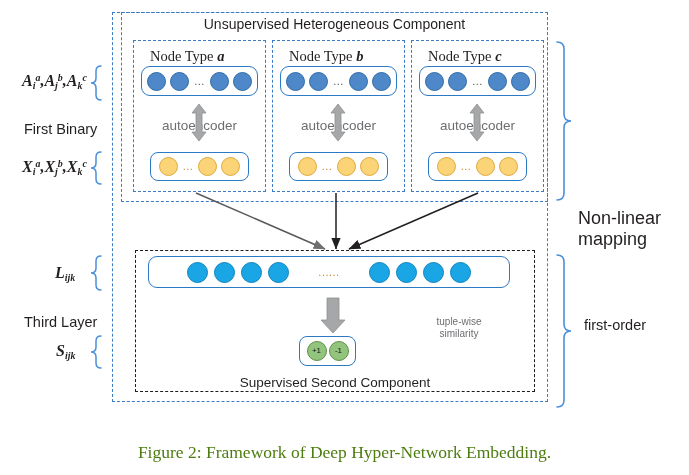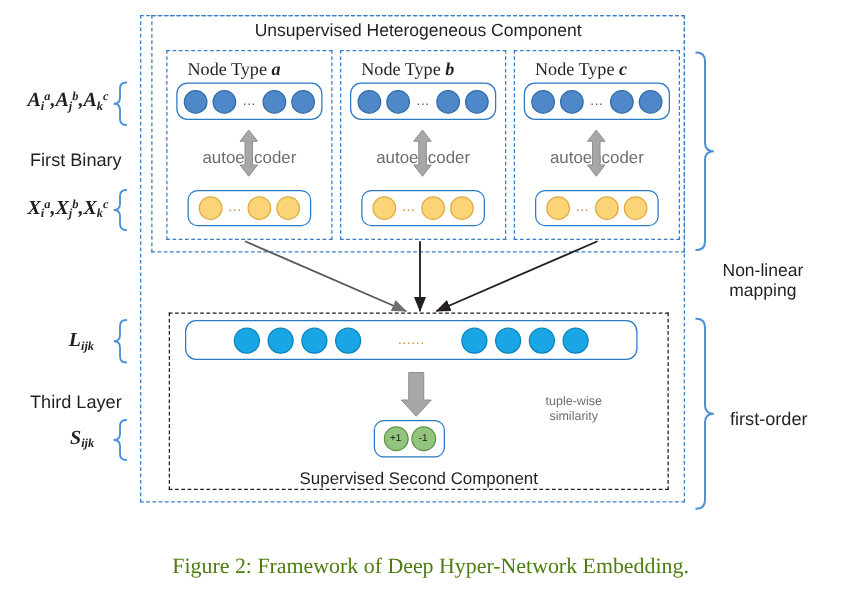--- a/index.html
+++ b/index.html
@@ -231,26 +231,26 @@
     <span>L</span><sub>ijk</sub>
   </div>
 
   <div class="lbl" style="left:24px;top:314px;font-size:14.5px;">Third Layer</div>
 
   <div class="math" style="left:56px;top:343px;font-size:16px;">
     <span>S</span><sub>ijk</sub>
   </div>
 
 
-  <div class="lbl" style="left:578px;top:208px;font-size:14px;">
+  <div class="lbl" style="left:578px;top:208px;font-size:18px;">
     <div>Non-linear</div>
-    <div style="text-align:center;">mapping</div>
-  </div>
-
-  <div class="lbl" style="left:584px;top:328px;font-size:14.5px;">first-order</div>
+    <div style="text-align:left;">mapping</div>
+  </div>
+
+  <div class="lbl" style="left:584px;top:317px;font-size:14.5px;">first-order</div>
 
   <svg class="overlay" viewBox="0 0 689 475">
     <defs>
       <marker id="arrBlack" markerWidth="9" markerHeight="9" refX="7.6" refY="3.2" orient="auto" markerUnits="strokeWidth">
         <path d="M0,0 L8,3.2 L0,6.4 z" fill="#231f20"></path>
       </marker>
       <marker id="arrGray" markerWidth="9" markerHeight="9" refX="7.6" refY="3.2" orient="auto" markerUnits="strokeWidth">
         <path d="M0,0 L8,3.2 L0,6.4 z" fill="#6f7072"></path>
       </marker>
     </defs>

